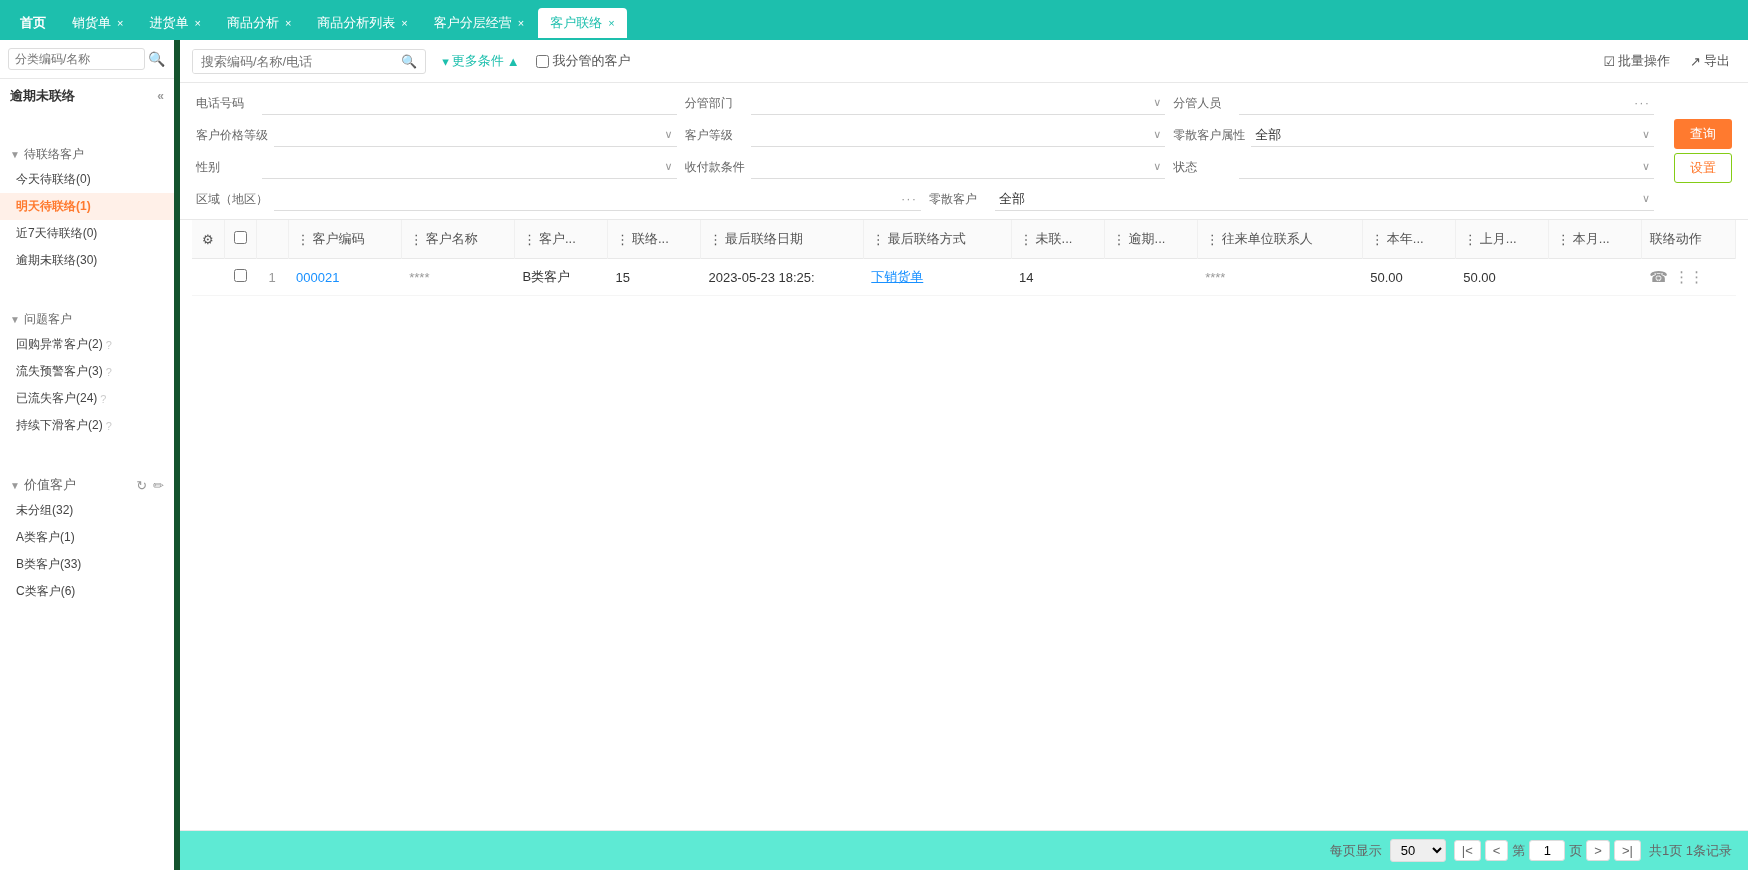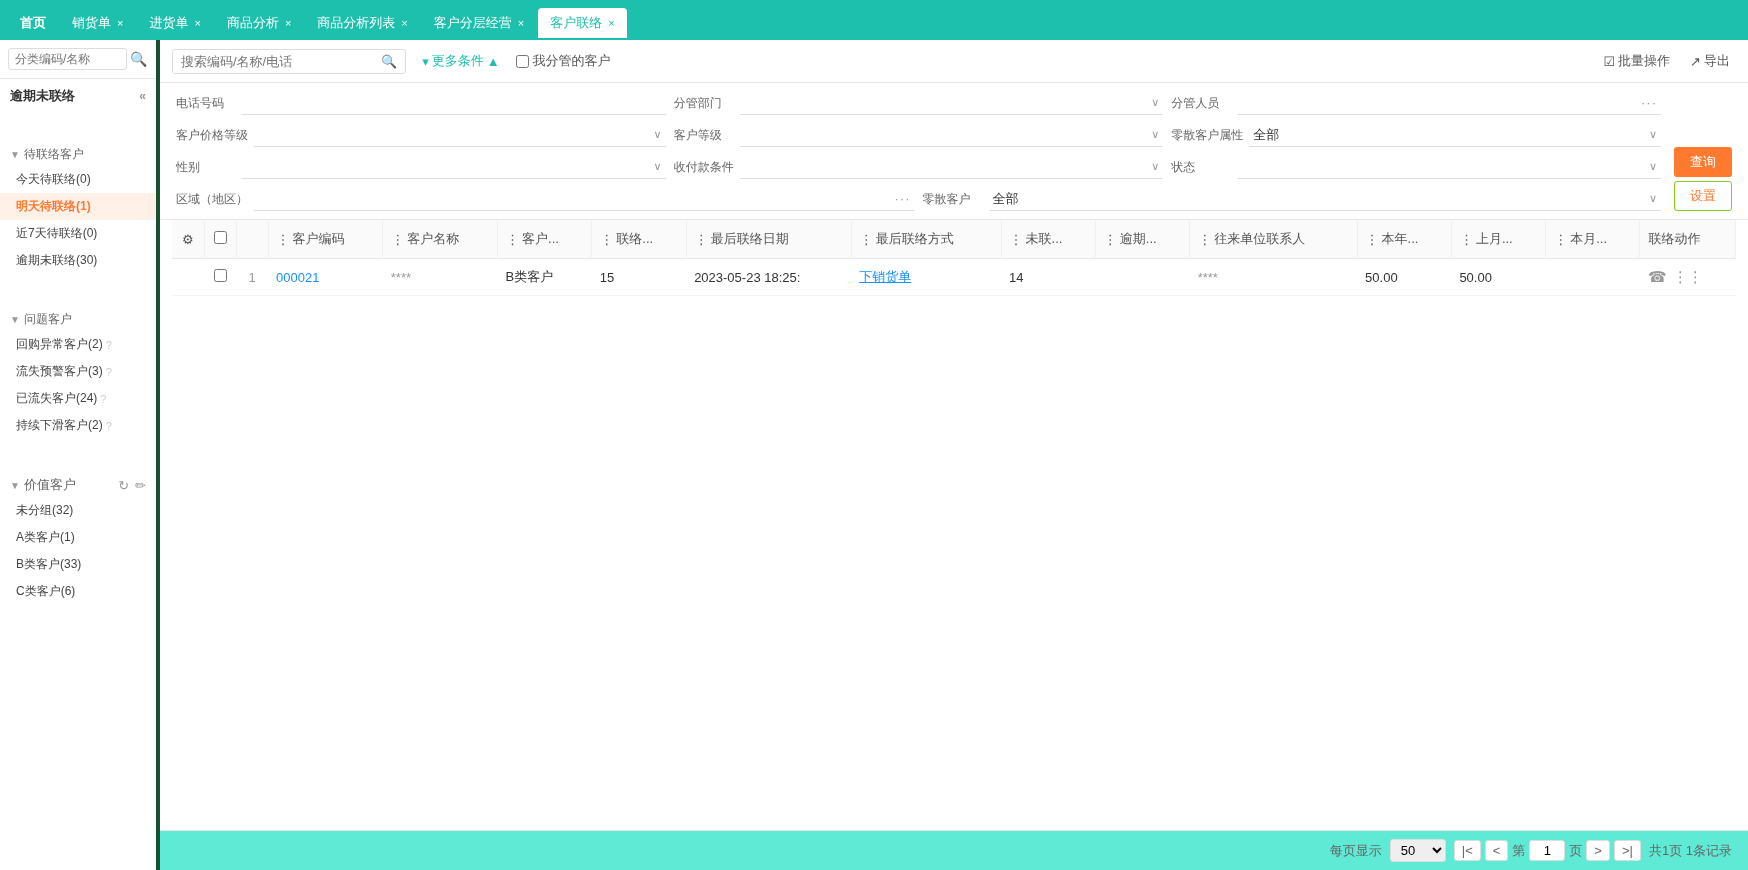--- a/index.html
+++ b/index.html
@@ -31,23 +31,23 @@
     .nav-home { font-weight: bold; }
 
     
     .main-layout {
       display: flex;
       height: calc(100vh - 40px);
     }
 
     
     .sidebar {
-      width: 160px;
+      width: 180px;
       background: #fff;
-      border-right: 4px solid #14532d;
+      border-right: 6px solid #14532d;
       overflow-y: auto;
       flex-shrink: 0;
     }
     .sidebar-search {
       padding: 8px;
       display: flex;
       align-items: center;
       gap: 4px;
       border-bottom: 1px solid #e8e8e8;
     }
@@ -325,22 +325,22 @@
     }
     .total-label { color: #666; font-size: 13px; }
 
     
     ::-webkit-scrollbar { width: 6px; height: 6px; }
     ::-webkit-scrollbar-track { background: #f1f1f1; }
     ::-webkit-scrollbar-thumb { background: #ccc; border-radius: 3px; }
 
     .filter-section-row {
       display: flex;
-      gap: 5px;
-      align-items: flex-end;
+      gap: 12px;
+      align-items: center;
     }
     .filter-cols {
       flex: 1;
     }
   </style>
 </head>
 <body>
 
 <div class="top-nav">
   <div class="nav-item nav-home">首页</div>

